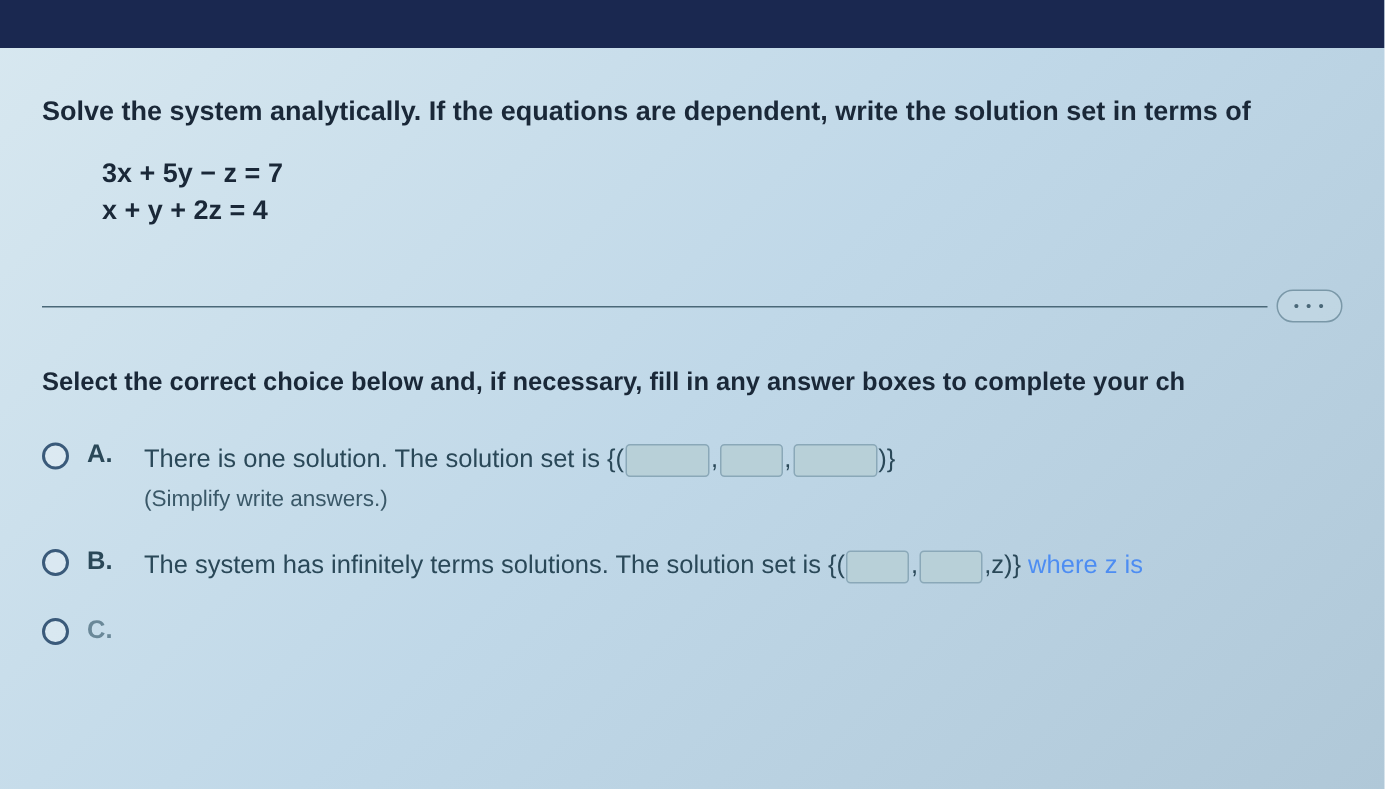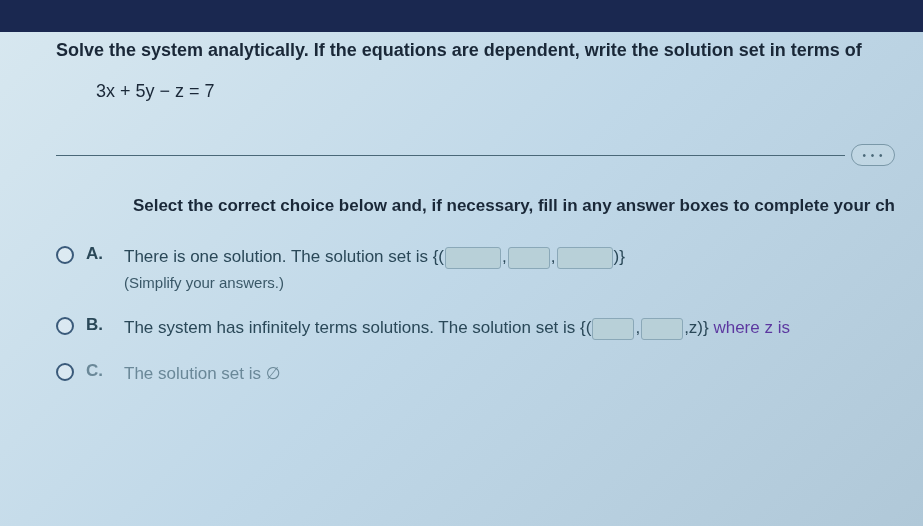--- a/index.html
+++ b/index.html
@@ -10,34 +10,33 @@
       background: linear-gradient(135deg, #d8e8f0 0%, #c0d8e8 50%, #b0c8d8 100%);
       overflow: hidden;
       position: relative;
     }
     .top-bar {
       height: 32px;
       background: #1a2850;
       width: 100%;
     }
     .content {
-      padding: 8px 28px;
+      padding: 32px 28px;
       color: #1a2838;
-      margin-left: 28px;
     }
     .instruction {
       font-size: 18px;
       font-weight: bold;
       color: #1a2838;
       margin-bottom: 18px;
     }
     .equations {
       margin-left: 40px;
       font-size: 18px;
-      font-weight: normal;
+      font-weight: bold;
       color: #1a2838;
       line-height: 1.4;
       margin-bottom: 40px;
     }
     .divider-row {
       display: flex;
       align-items: center;
       margin-bottom: 30px;
       gap: 6px;
     }
@@ -58,21 +57,20 @@
       cursor: pointer;
       font-size: 10px;
       color: #4a6878;
       letter-spacing: 1px;
     }
     .select-instruction {
       font-size: 17px;
       font-weight: bold;
       color: #1a2838;
       margin-bottom: 28px;
-      text-align: right;
     }
     .choice-row {
       display: flex;
       align-items: flex-start;
       margin-bottom: 20px;
       gap: 12px;
     }
     .radio {
       width: 18px;
       height: 18px;
@@ -102,63 +100,63 @@
       min-width: 38px;
       height: 22px;
       background: #b8d0d8;
       border: 1px solid #8aa8b8;
       border-radius: 3px;
       vertical-align: middle;
       margin: 0 1px;
     }
     .answer-box.wide { min-width: 56px; }
     .answer-box.narrow { min-width: 42px; }
-    .faded { color: #4c1d95; opacity: 0.85; }
+    .faded { color: #3b82f6; opacity: 0.85; }
     .choice-c .choice-label, .choice-c .choice-text { color: #6a8898; }
   </style>
 </head>
 <body>
 
 <div class="top-bar"></div>
 
 <div class="content">
 
   <div class="instruction">Solve the system analytically. If the equations are dependent, write the solution set in terms of</div>
 
   <div class="equations">
     <div>3x + 5y − z = 7</div>
+    <div>x  + y + 2z = 4</div>
   </div>
 
   <div class="divider-row">
     <div class="divider"></div>
     <div class="collapse-btn">
       <span>• • •</span>
     </div>
   </div>
 
   <div class="select-instruction">Select the correct choice below and, if necessary, fill in any answer boxes to complete your ch</div>
 
   <div class="choice-row">
     <div class="radio"></div>
     <div class="choice-label">A.</div>
     <div class="choice-text">
       <span class="bold">There is one solution. The solution set is {(</span><span class="answer-box wide"></span>,<span class="answer-box narrow"></span>,<span class="answer-box wide"></span><span class="bold">)}</span>
       <br>
-      <span class="sub">(Simplify your answers.)</span>
+      <span class="sub">(Simplify write answers.)</span>
     </div>
   </div>
 
   <div class="choice-row">
     <div class="radio"></div>
     <div class="choice-label">B.</div>
     <div class="choice-text">
       <span class="bold">The system has infinitely terms solutions. The solution set is {(</span><span class="answer-box narrow"></span>,<span class="answer-box narrow"></span><span class="bold">,z)}</span><span class="faded"> where z is</span>
       <br>
     </div>
   </div>
 
   <div class="choice-row choice-c">
     <div class="radio"></div>
     <div class="choice-label">C.</div>
-    <div class="choice-text">The solution set is ∅</div>
   </div>
 
 </div>
 
 </body></html>

